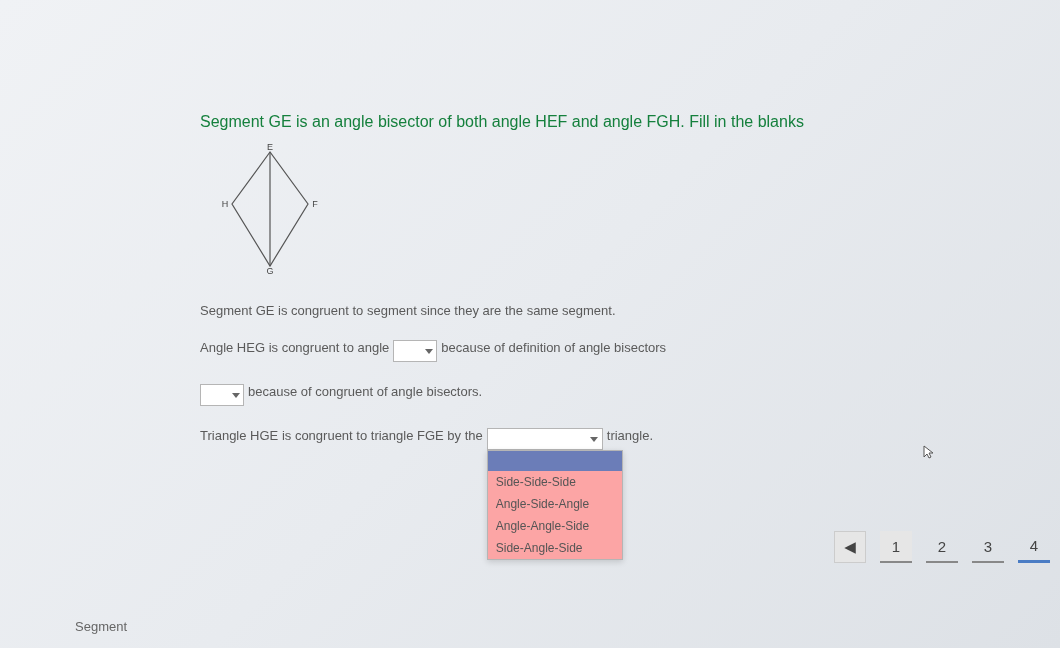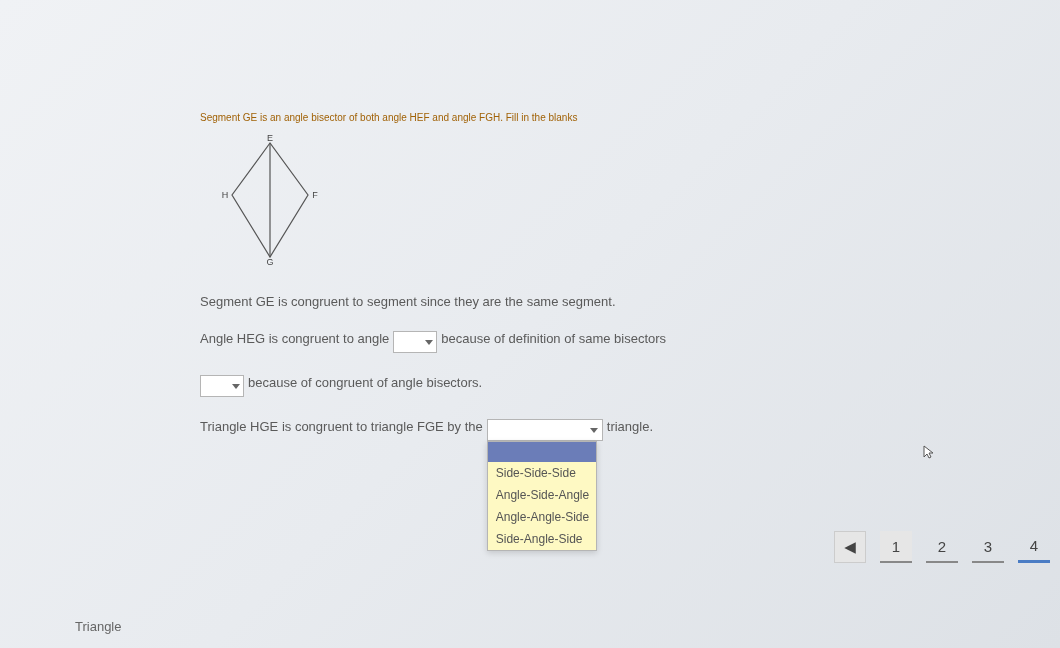--- a/index.html
+++ b/index.html
@@ -12,22 +12,22 @@
       position: relative;
       color: #555;
     }
     .content {
       position: absolute;
       left: 200px;
       top: 110px;
       width: 720px;
     }
     .prompt {
-      font-size: 10px;
-      color: #a16207;
+      font-size: 16px;
+      color: #15803d;
       line-height: 1.5;
       margin-bottom: 4px;
     }
     .diagram {
       margin: 10px 0 25px 20px;
     }
     .line {
       font-size: 13px;
       color: #5a5a5a;
       margin-bottom: 22px;
@@ -64,22 +64,22 @@
       border: 1px solid #b5b5b5;
       padding-right: 4px;
       font-size: 10px;
       color: #666;
       cursor: pointer;
     }
     .dropdown-options {
       position: absolute;
       top: 22px;
       left: 0;
-      width: 110px;
-      background: #fef9c3;
+      width: 136px;
+      background: #fca5a5;
       border: 1px solid #b5b5b5;
       box-shadow: 0 2px 6px rgba(0,0,0,0.15);
       z-index: 10;
     }
     .dropdown-option {
       padding: 4px 8px;
       font-size: 12px;
       color: #555;
       cursor: pointer;
       white-space: nowrap;
@@ -160,21 +160,21 @@
 
   <div class="line">
     <span class="line-text">Segment GE is congruent to segment since they are the same segment.</span>
   </div>
 
   <div class="line">
     <span class="line-text">Angle HEG is congruent to angle</span>
     <span class="dropdown-small">
         <span class="chevron"></span>
       </span>
-    <span class="line-text">because of definition of same bisectors</span>
+    <span class="line-text">because of definition of angle bisectors</span>
   </div>
 
   <div class="line">
     <span class="dropdown-small">
         <span class="chevron"></span>
       </span>
     <span class="line-text">because of congruent of angle bisectors.</span>
   </div>
 
   <div class="line">
@@ -198,19 +198,19 @@
 <div class="pagination">
   <div class="page-btn prev">
     <span>◀</span>
   </div>
   <div class="page-btn current">1</div>
   <div class="page-btn">2</div>
   <div class="page-btn">3</div>
   <div class="page-btn active-mark">4</div>
 </div>
 
-<div class="footer-lang">Triangle</div>
+<div class="footer-lang">Segment</div>
 
 <div class="cursor">
   <svg width="16" height="16" viewBox="0 0 16 16">
     <path d="M2 2 L2 13 L5 10 L7 14 L9 13 L7 9 L11 9 Z" fill="#fff" stroke="#555" stroke-width="1"></path>
   </svg>
 </div>
 
 </body></html>

